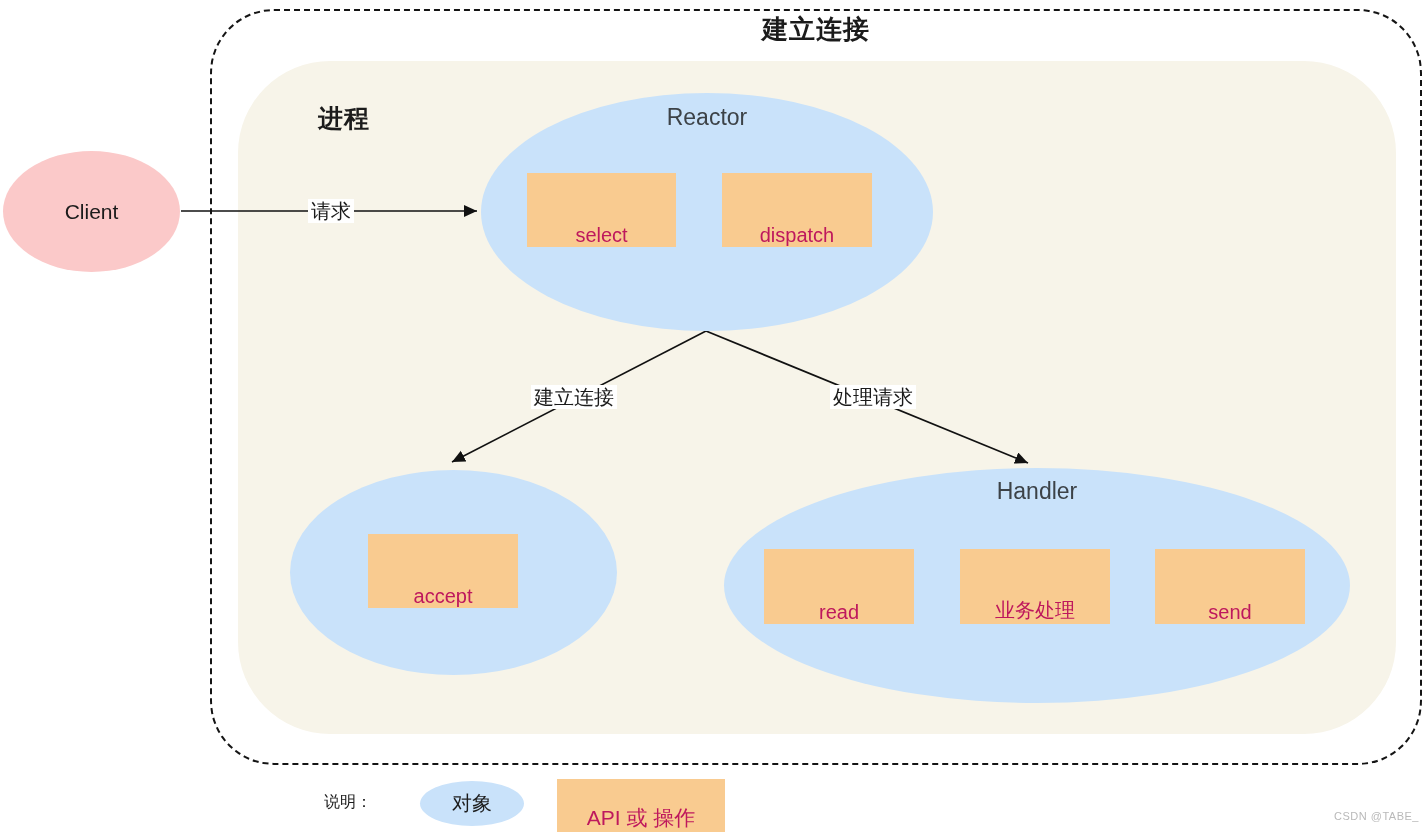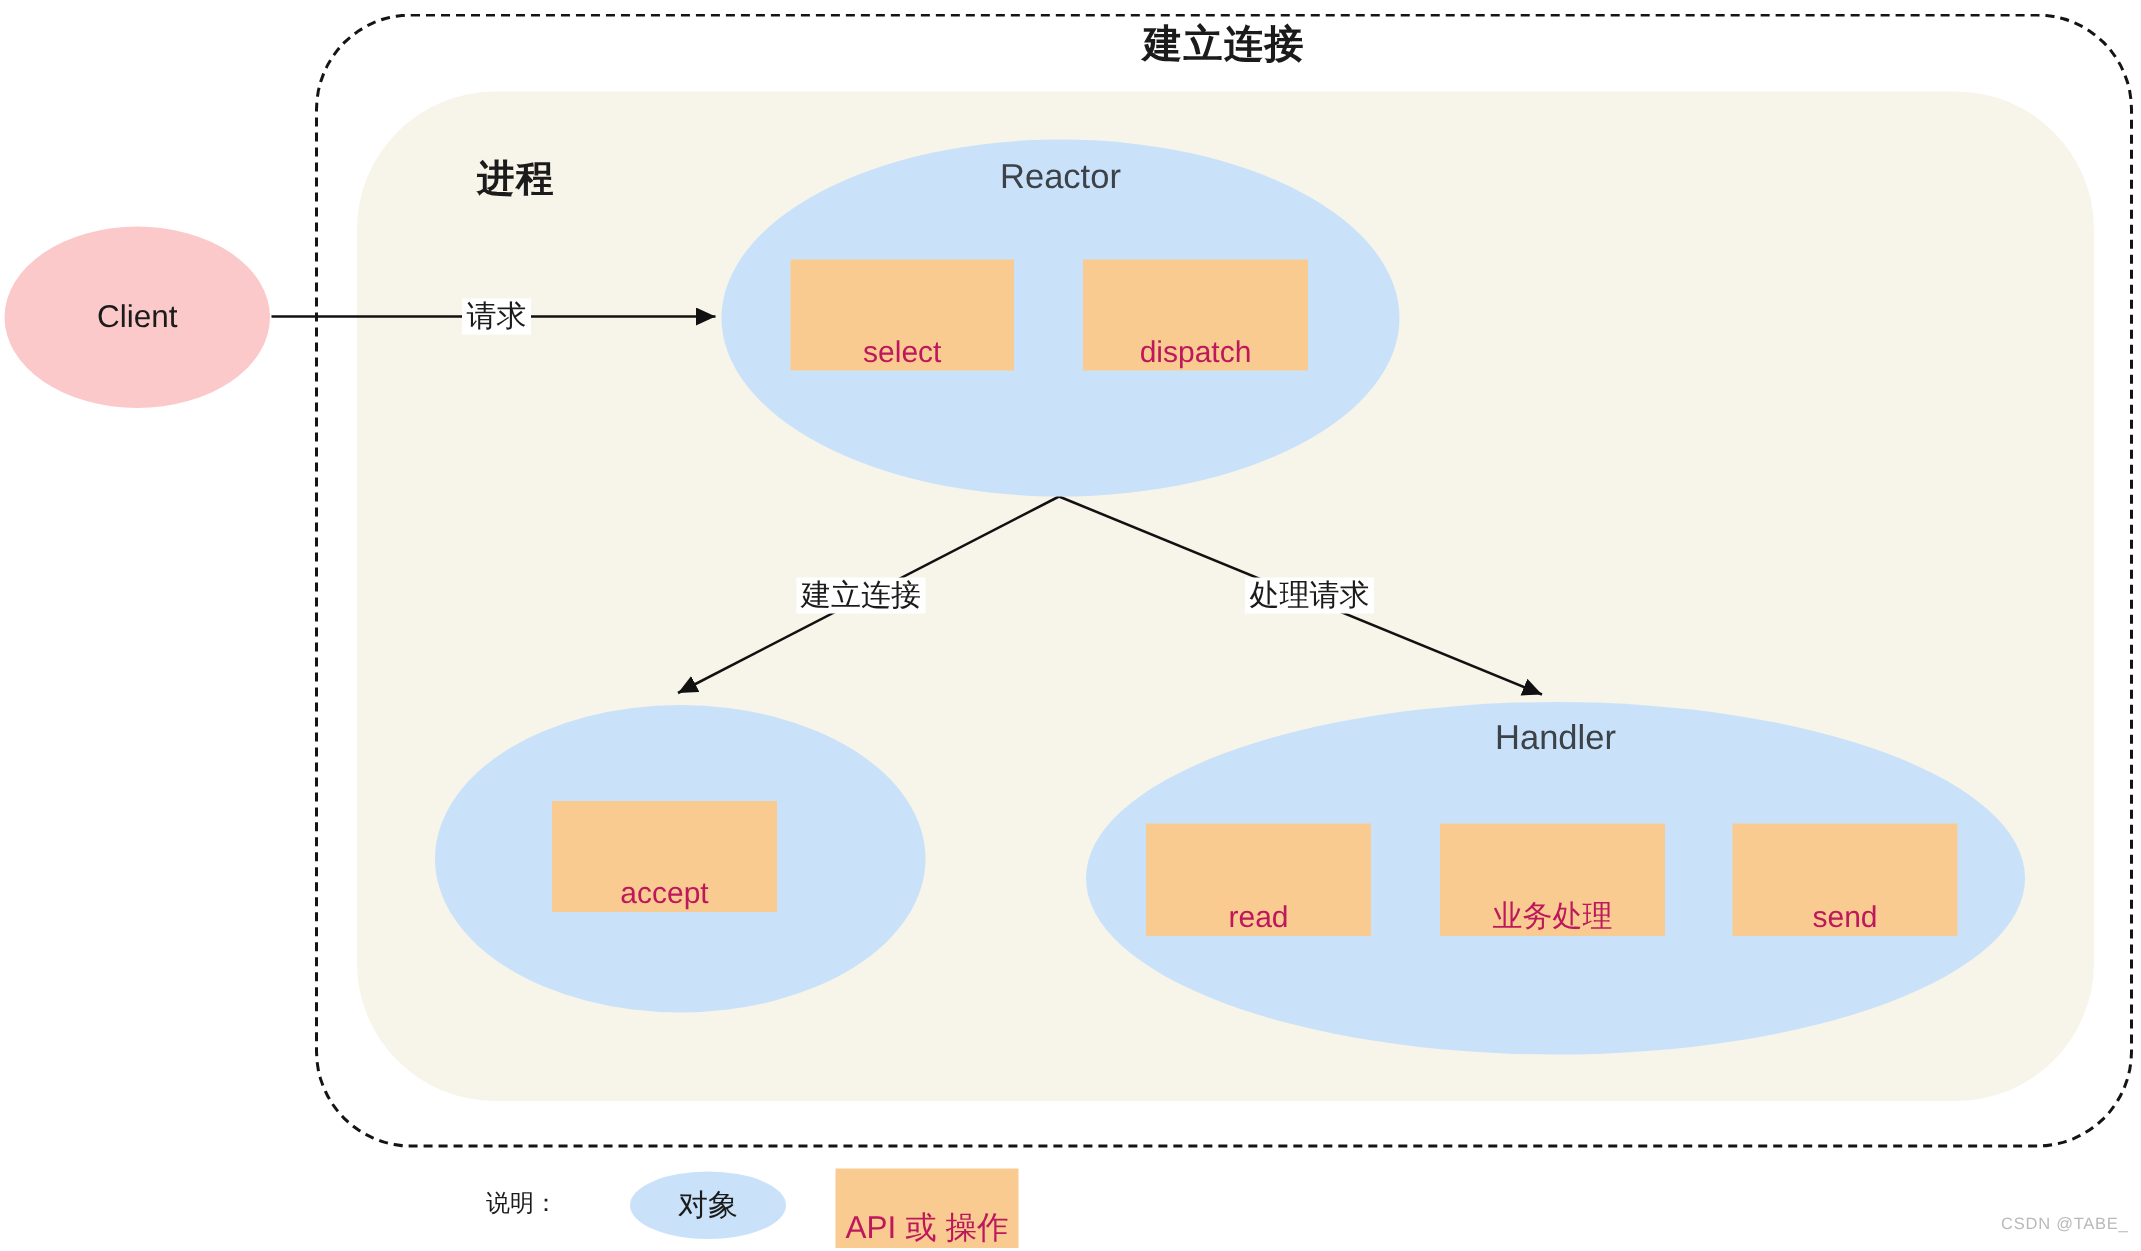--- a/index.html
+++ b/index.html
@@ -67,21 +67,21 @@
   .lbl-request{left:331px;top:211px;}
   .lbl-establish{left:574px;top:397px;}
   .lbl-handle{left:873px;top:397px;}
   
   .legend-label{left:324px;top:792px;font-size:16px;}
   .legend-ellipse{
     left:420px;top:781px;width:104px;height:45px;
     display:flex;align-items:center;justify-content:center;font-size:20px;
   }
   .legend-box{
-    left:557px;top:779px;width:122px;height:53px;font-size:21px;
+    left:557px;top:779px;width:168px;height:53px;font-size:21px;
   }
   .watermark{
     right:8px;top:810px;font-size:11px;color:#b9b9b9;letter-spacing:0.5px;
   }
 </style>
 </head>
 <body>
 
 <div class="canvas">
 

